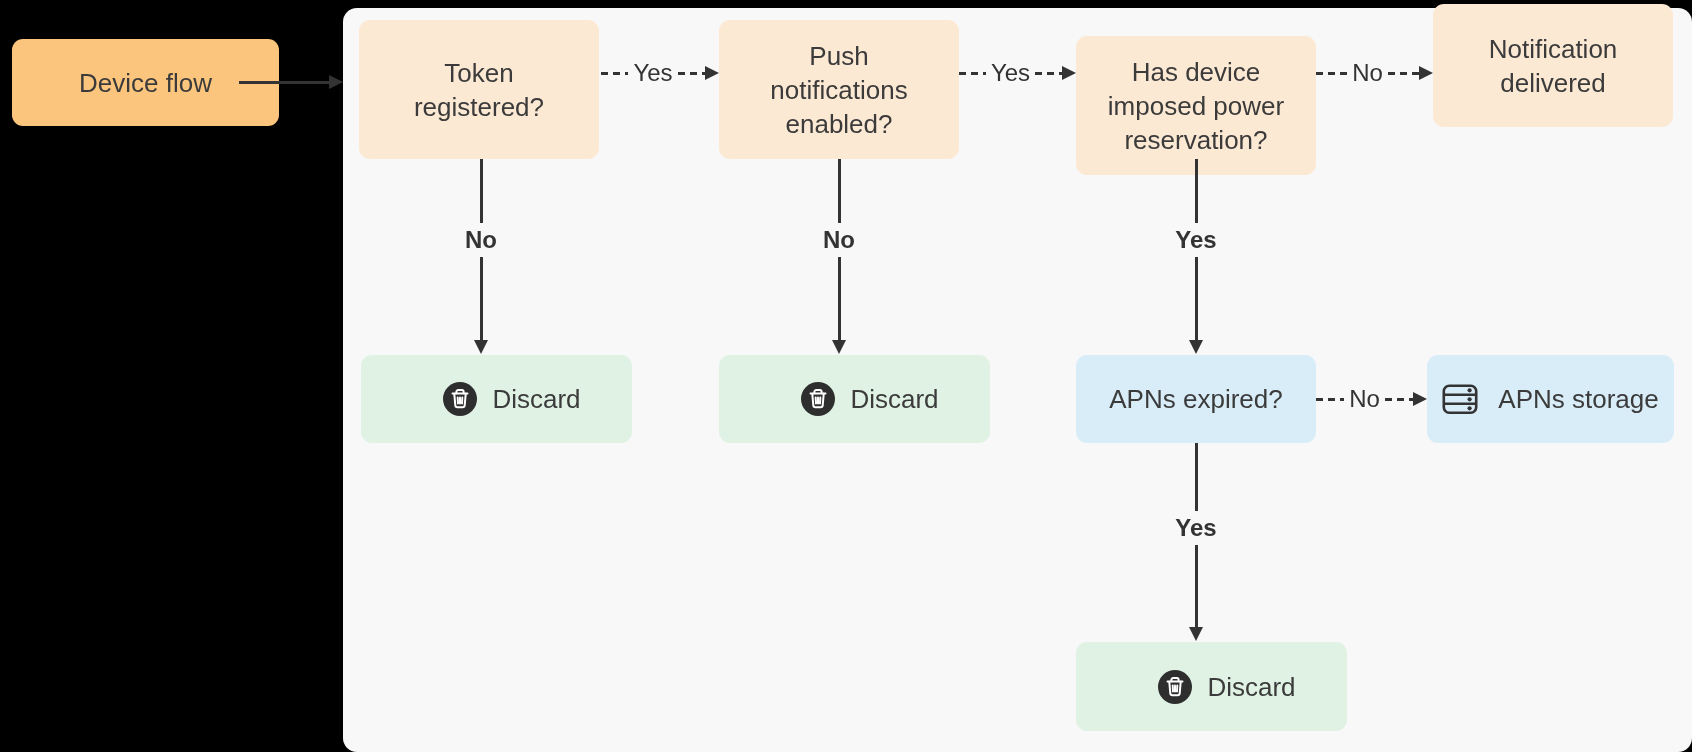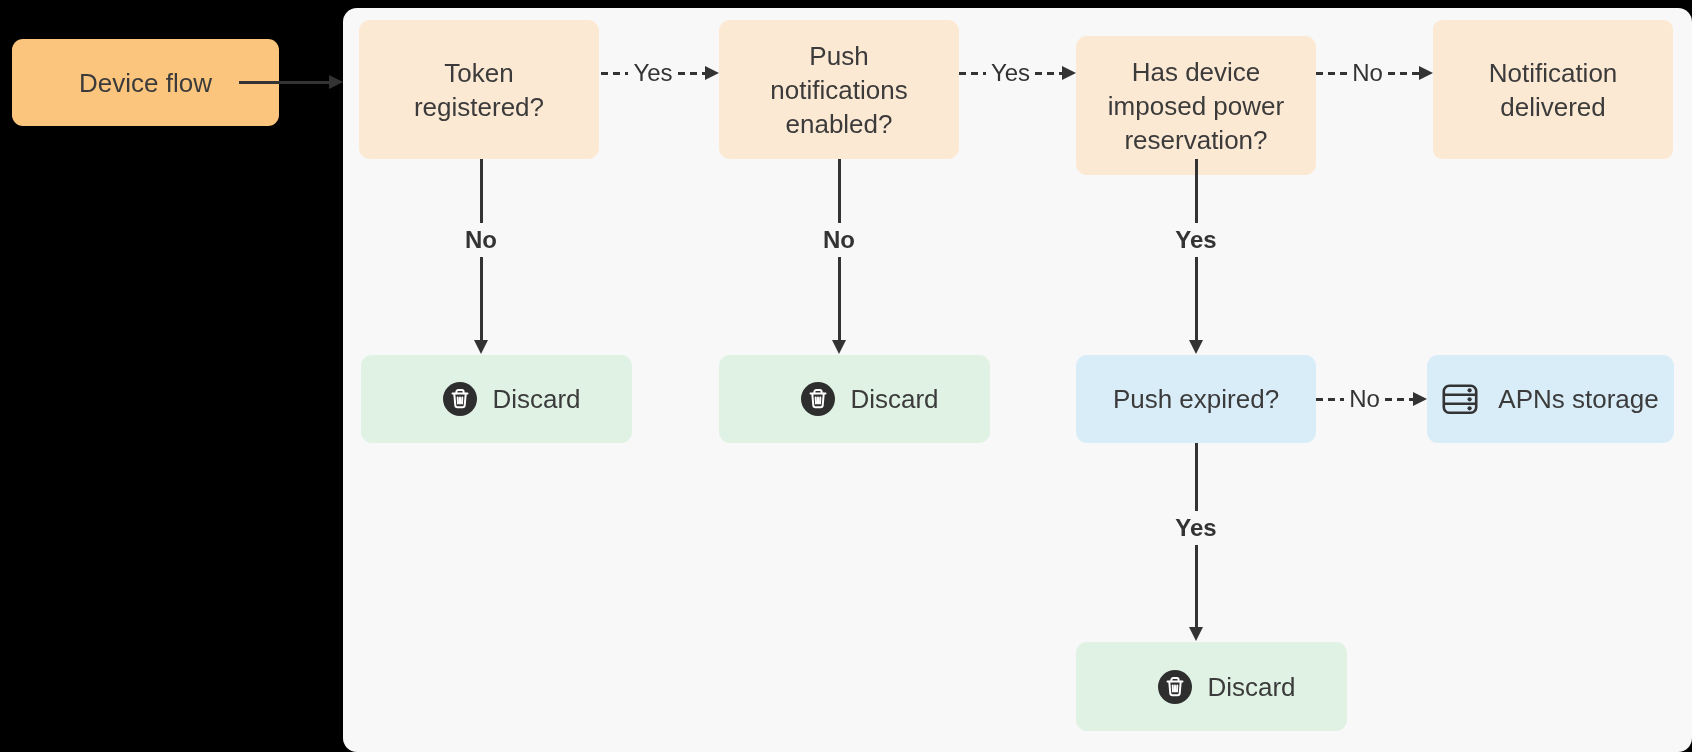--- a/index.html
+++ b/index.html
@@ -84,21 +84,21 @@
 notifications
 enabled?</span>
   </div>
 
   <div class="node decision" style="left:1076px;top:36px;width:240px;height:139px;">
     <span class="node-label">Has device
 imposed power
 reservation?</span>
   </div>
 
-  <div class="node decision" style="left:1433px;top:20px;width:240px;height:139px;border-radius:9px;">
+  <div class="node decision" style="left:1433px;top:4px;width:240px;height:123px;">
     <span class="node-label">Notification
 delivered</span>
   </div>
 
   <div class="hconn" style="left:601px;top:59px;width:118px;">
     <div class="seg dashed"></div>
     <span class="hlbl">Yes</span>
     <div class="seg dashed"></div>
     <div class="head-r"></div>
   </div>
@@ -166,21 +166,21 @@
           <path d="M14.7 15.6 l0.3 5.8"></path>
           <path d="M17 15.6 v5.8"></path>
           <path d="M19.3 15.6 l-0.3 5.8"></path>
         </g>
       </svg>
     </span>
     <span class="node-label">Discard</span>
   </div>
 
   <div class="node storage" style="left:1076px;top:355px;width:240px;height:88px;">
-    <span class="node-label">Push expired?</span>
+    <span class="node-label">APNs expired?</span>
   </div>
 
   <div class="node storage with-icon" style="left:1427px;top:355px;width:247px;height:88px;gap:20px;">
     <span class="icon">
       <svg width="36" height="31" viewBox="0 0 36 31">
         <g stroke="#333333" stroke-width="2.6" fill="none" stroke-linejoin="round">
           <rect x="1.8" y="1.8" width="32.4" height="27" rx="5.5"></rect>
           <path d="M1.8 10.8 h32.4"></path>
           <path d="M1.8 19.8 h32.4"></path>
         </g>

